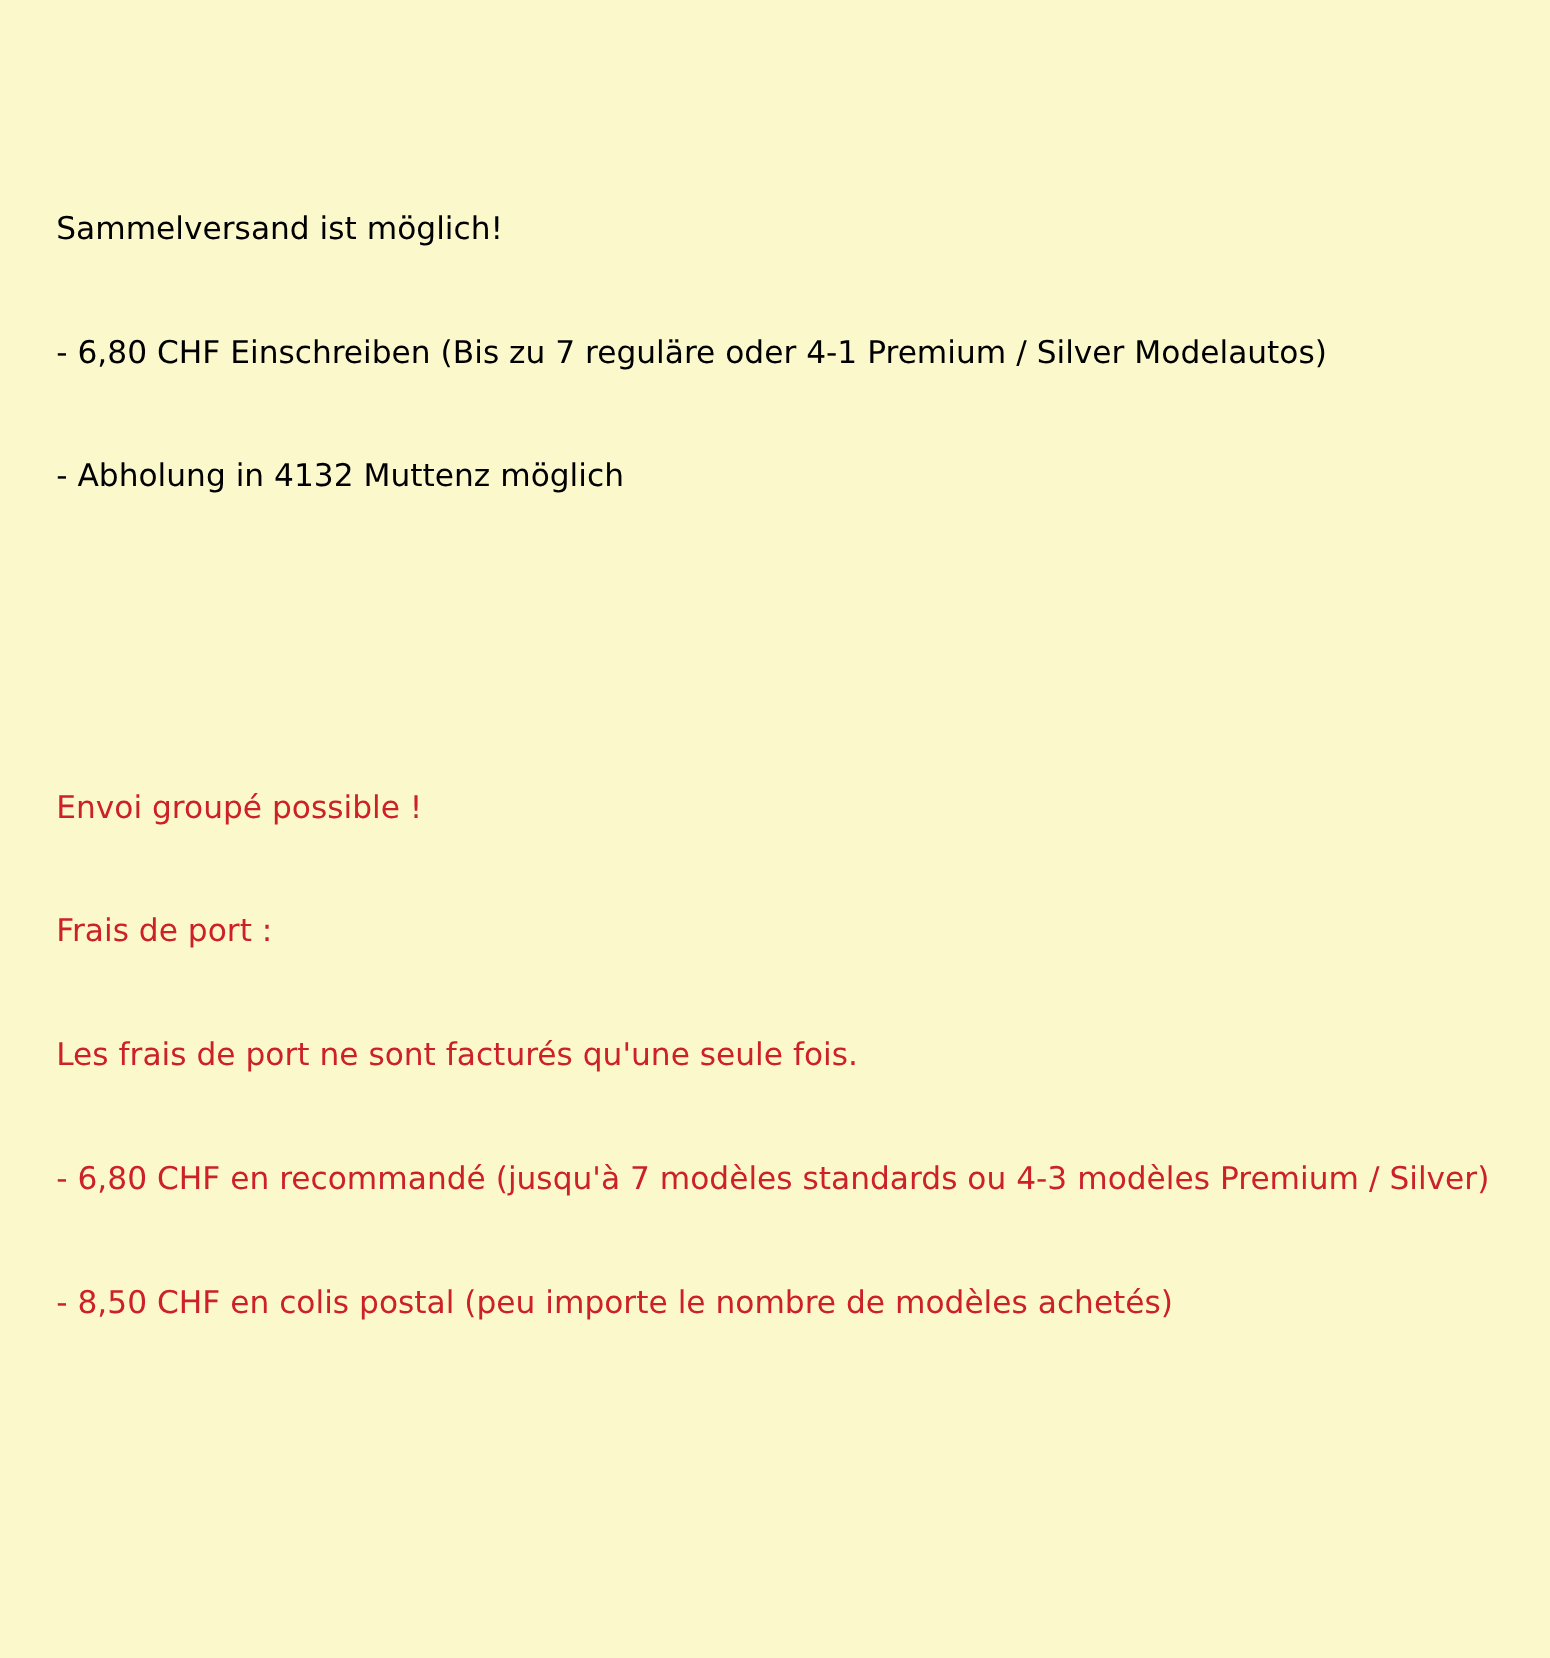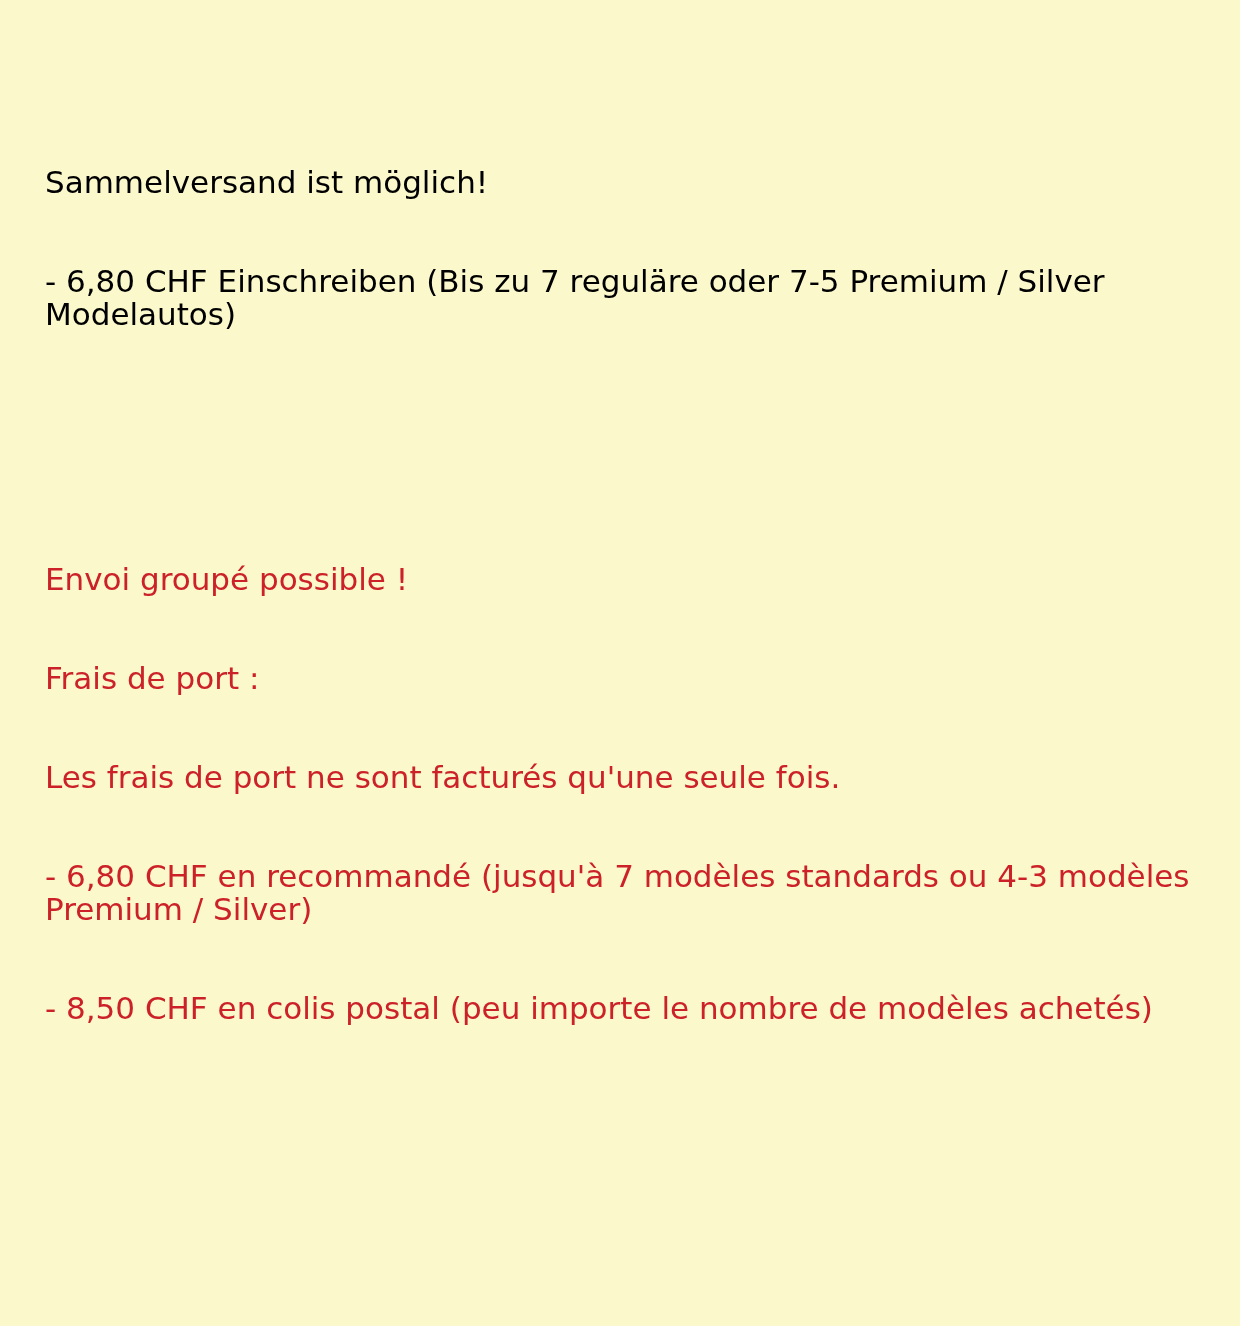--- a/index.html
+++ b/index.html
@@ -12,37 +12,38 @@
     background: #FBF9CC;
     overflow: hidden;
     font-family: "DejaVu Sans", "Liberation Sans", sans-serif;
   }
   .page {
     padding: 100px 20px 0 45px;
     box-sizing: border-box;
   }
   .block {
     margin: 0 0 100px 0;
-    font-size: 31px;
+    font-size: 25px;
     line-height: 33px;
     letter-spacing: 0px;
     white-space: pre-wrap;
   }
   .line {
     min-height: 33px;
   }
 </style>
 </head>
 <body style="background: rgb(251, 249, 204);">
 
 <div class="page">
 
   <div class="block" style="color: rgb(0, 0, 0);">
     <div class="line">Sammelversand ist möglich!</div>
-    <div class="line">- 6,80 CHF Einschreiben (Bis zu 7 reguläre oder 7-5 Premium / Silver Modelautos)</div>
+    <div class="line">- 6,80 CHF Einschreiben (Bis zu 7 reguläre oder 4-1 Premium / Silver Modelautos)</div>
+    <div class="line">- Abholung in 4132 Muttenz möglich</div>
   </div>
 
   <div class="block" style="color: rgb(204, 33, 40);">
     <div class="line">Envoi groupé possible !</div>
     <div class="line">Frais de port :</div>
     <div class="line">Les frais de port ne sont facturés qu'une seule fois.</div>
     <div class="line">- 6,80 CHF en recommandé (jusqu'à 7 modèles standards ou 4-3 modèles Premium / Silver)</div>
     <div class="line">- 8,50 CHF en colis postal (peu importe le nombre de modèles achetés)</div>
     
   </div>

